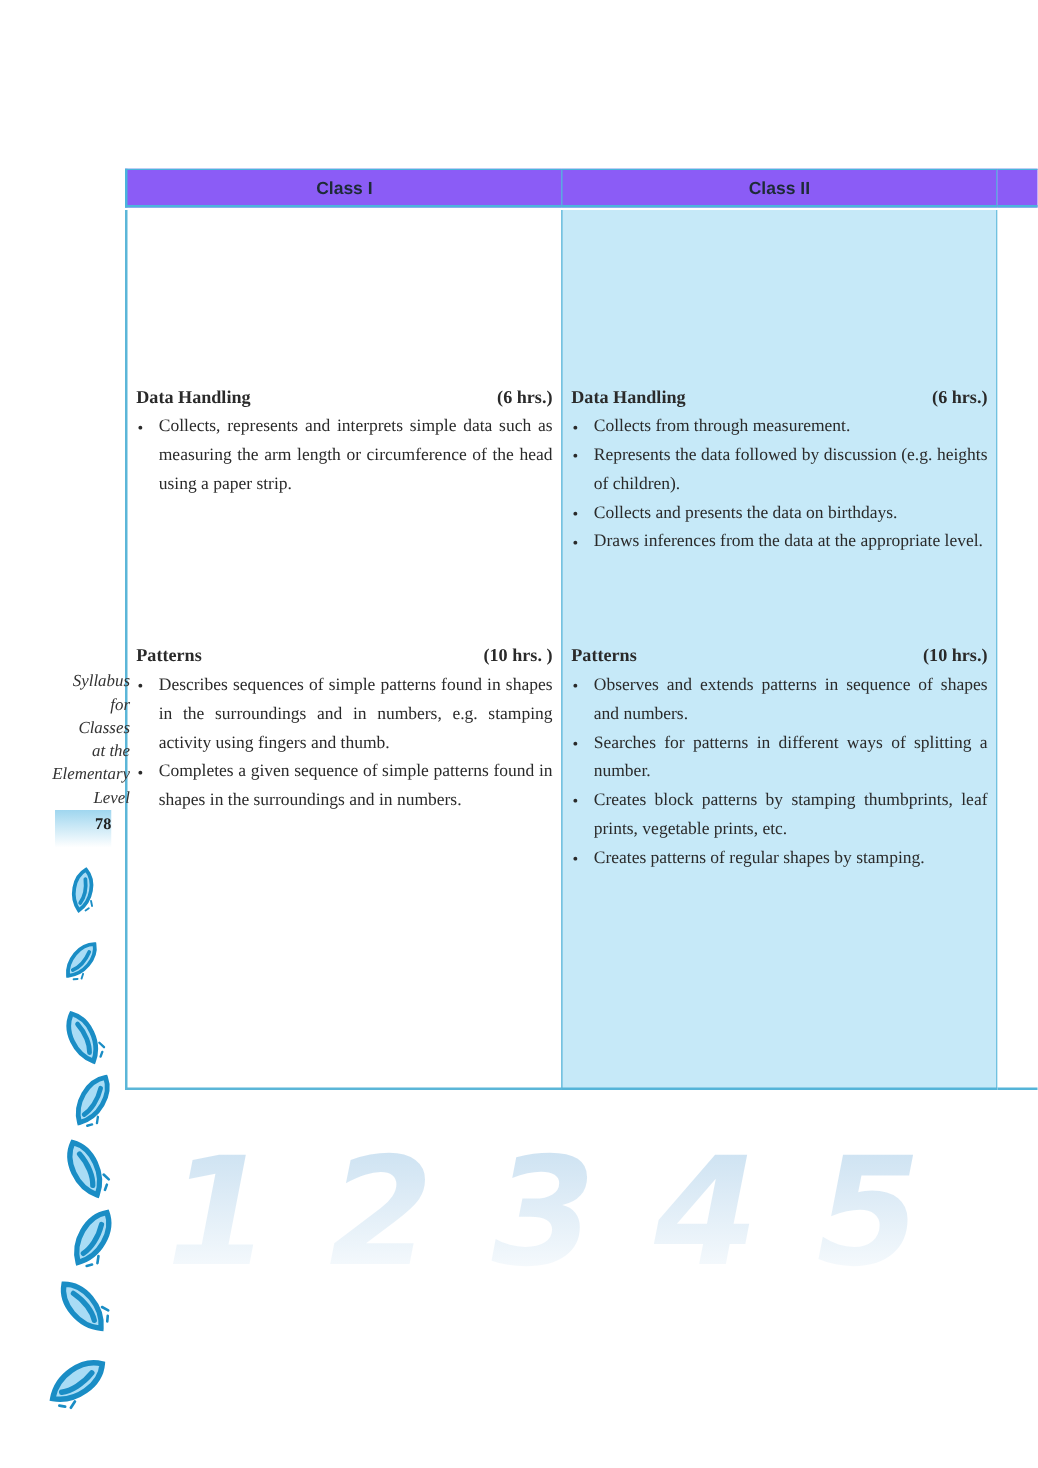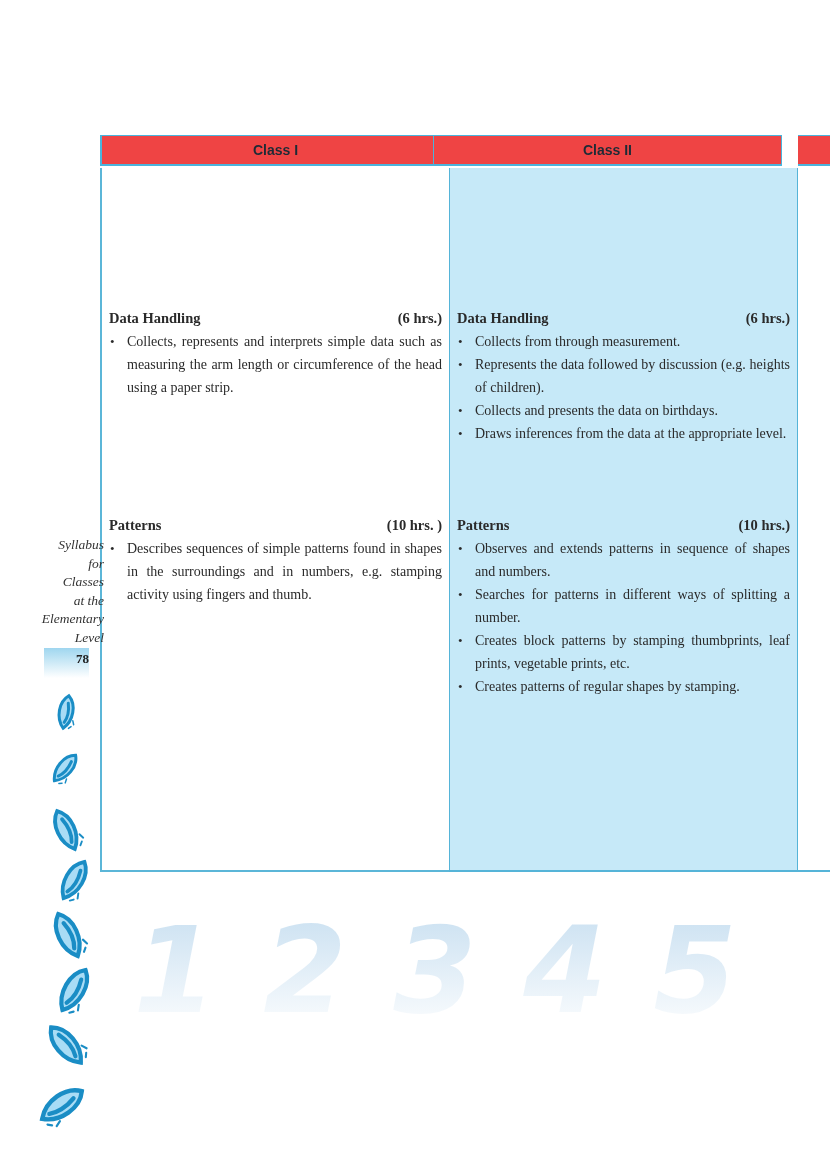--- a/index.html
+++ b/index.html
@@ -7,36 +7,36 @@
     width:830px; height:1174px; position:relative; overflow:hidden;
     background:#ffffff;
     font-family:"Liberation Serif", "DejaVu Serif", serif;
     color:#2a2a2a;
   }
   .table {
     position:absolute; left:100px; top:135px; width:740px; height:737px;
   }
   .hdr {
     position:absolute; top:0; height:31px;
-    background:#ef4444;
+    background:#8b5cf6;
     border-top:1px solid #4bb4dc;
     border-bottom:2px solid #4bb4dc;
     display:flex; align-items:center; justify-content:center;
     font-family:"Liberation Sans", "DejaVu Sans", sans-serif;
     font-weight:bold; font-size:14px; color:#1d2b36;
     box-sizing:border-box;
   }
   .col {
     position:absolute; top:33px; height:704px; box-sizing:border-box;
   }
   .col1 { left:0; width:349px; background:#ffffff; border-left:2px solid #5bb6d8; border-bottom:2px solid #5bb6d8; }
   .col2 { left:349px; width:349px; background:#c6e9f8; border-left:1.5px solid #55b4d8; border-right:1.5px solid #55b4d8; border-bottom:2px solid #55b4d8; }
   .col3 { left:698px; width:60px; background:#ffffff; border-bottom:2px solid #55b4d8; }
   .hdr1 { left:0; width:349px; border-left:2px solid #4bb4dc; }
-  .hdr2 { left:333px; width:349px; border-left:1.5px solid #4bb4dc; border-right:1.5px solid #4bb4dc; }
+  .hdr2 { left:349px; width:349px; border-left:1.5px solid #4bb4dc; border-right:1.5px solid #4bb4dc; }
   .hdr3 { left:698px; width:60px; }
 
   .section { position:absolute; left:7px; right:7px; font-size:14px; line-height:23px; }
   .sec-head { display:flex; justify-content:space-between; font-weight:bold; font-size:14.5px;gap:30px; }
   .sec-head .title { font-weight:bold; }
   ul { margin:0; padding:0; list-style:none; }
   li { position:relative; padding-left:18px; text-align:justify; }
   li::before { content:"•"; position:absolute; left:1px; top:0; font-size:13px; }
 
   .sidebar-text {
@@ -77,20 +77,21 @@
         <li>Collects, represents and interprets simple data such as measuring the arm length or circumference of the head using a paper strip.</li>
       </ul>
     </div>
     <div class="section" style="top:346px;">
       <div class="sec-head">
         <span class="title">Patterns</span>
         <span>(10 hrs. )</span>
       </div>
       <ul>
         <li>Describes sequences of simple patterns found in shapes in the surroundings and in numbers, e.g. stamping activity using fingers and thumb.</li>
+        <li>Completes a given sequence of simple patterns found in shapes in the surroundings and in numbers.</li>
       </ul>
     </div>
   </div>
 
   <div class="col col2">
     <div class="section" style="top:139px;">
       <div class="sec-head">
         <span class="title">Data Handling</span>
         <span>(6 hrs.)</span>
       </div>

